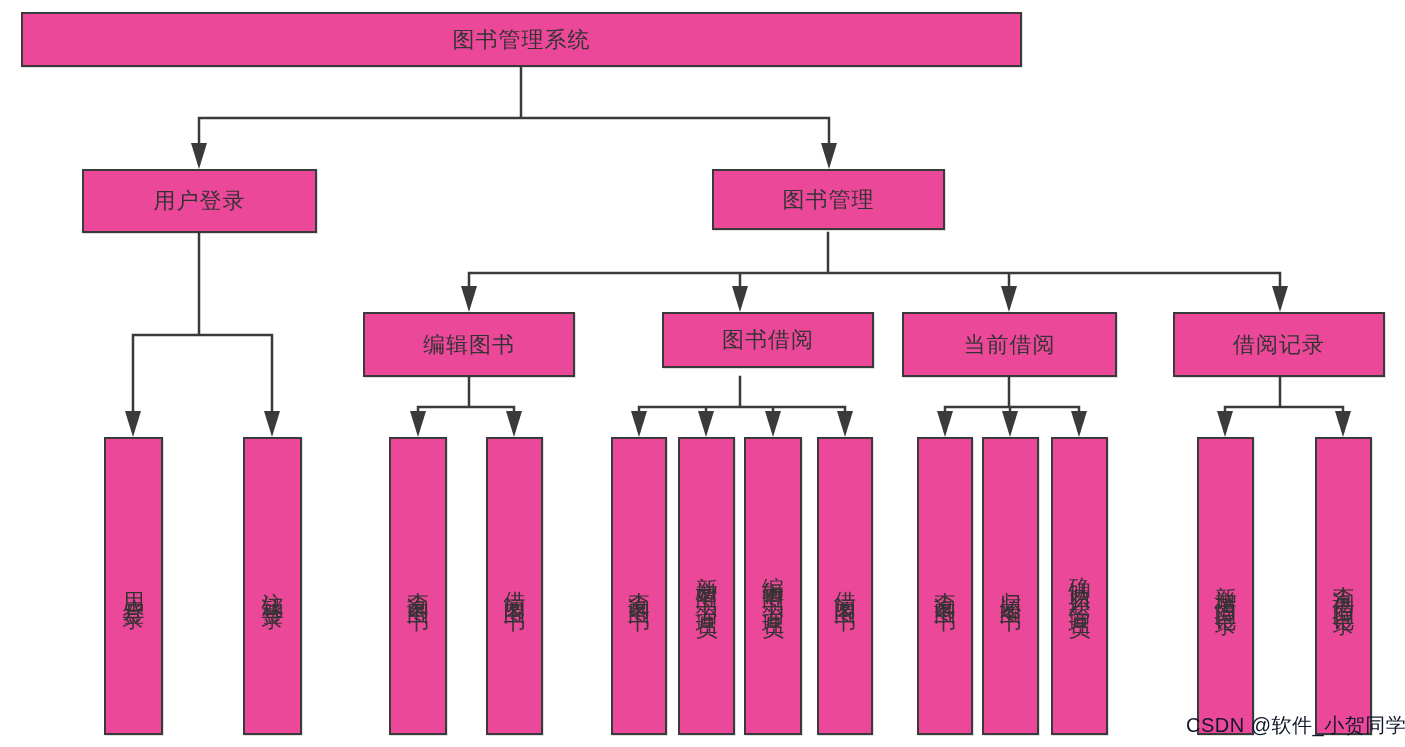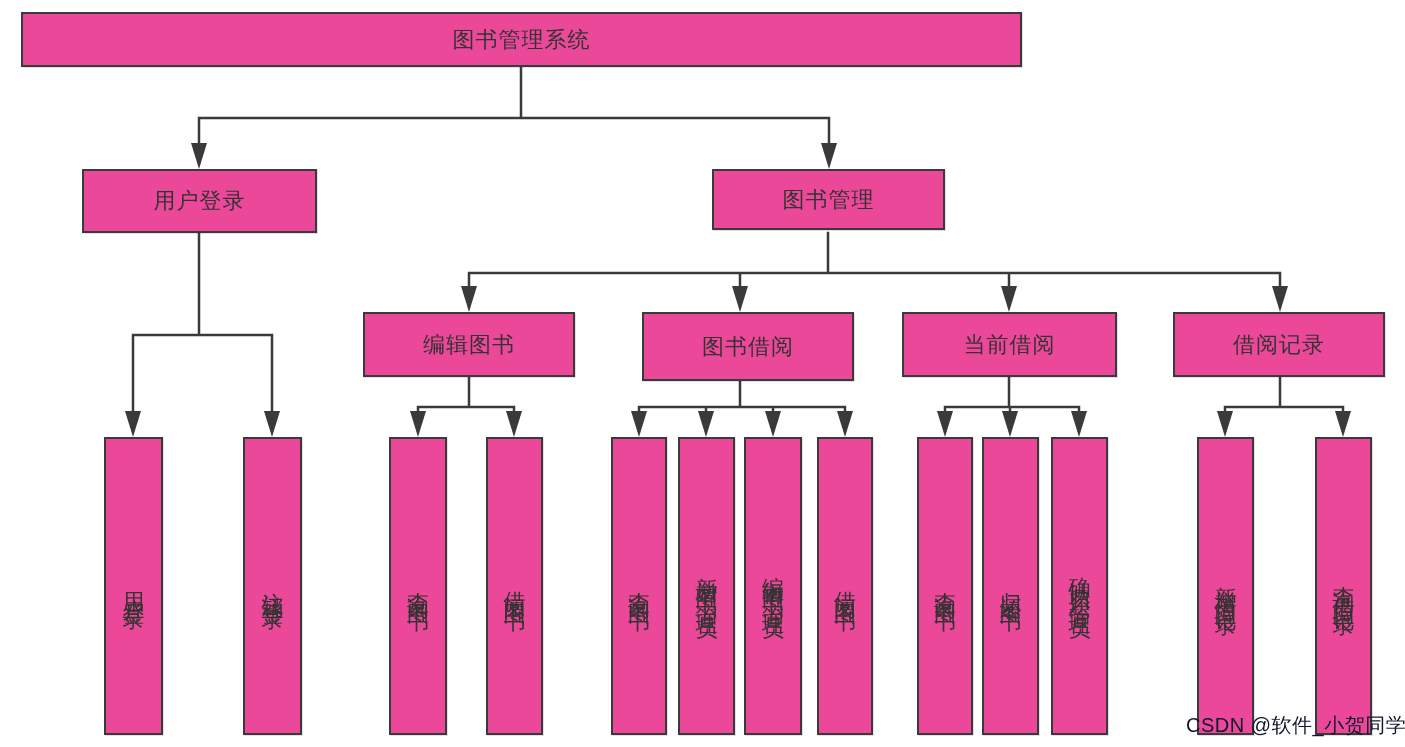--- a/index.html
+++ b/index.html
@@ -61,21 +61,21 @@
   <div class="box" style="left:82px;top:169px;width:235px;height:64px">
     <span class="lbl">用户登录</span>
   </div>
   <div class="box" style="left:712px;top:169px;width:233px;height:61px">
     <span class="lbl">图书管理</span>
   </div>
 
   <div class="box" style="left:363px;top:312px;width:212px;height:65px">
     <span class="lbl">编辑图书</span>
   </div>
-  <div class="box" style="left:642px;top:312px;width:212px;height:69px">
+  <div class="box" style="left:662px;top:312px;width:212px;height:56px">
     <span class="lbl">图书借阅</span>
   </div>
   <div class="box" style="left:902px;top:312px;width:215px;height:65px">
     <span class="lbl">当前借阅</span>
   </div>
   <div class="box" style="left:1173px;top:312px;width:212px;height:65px">
     <span class="lbl">借阅记录</span>
   </div>
 
   <div class="box leaf" style="left:104px;top:437px;width:59px;height:298px">

